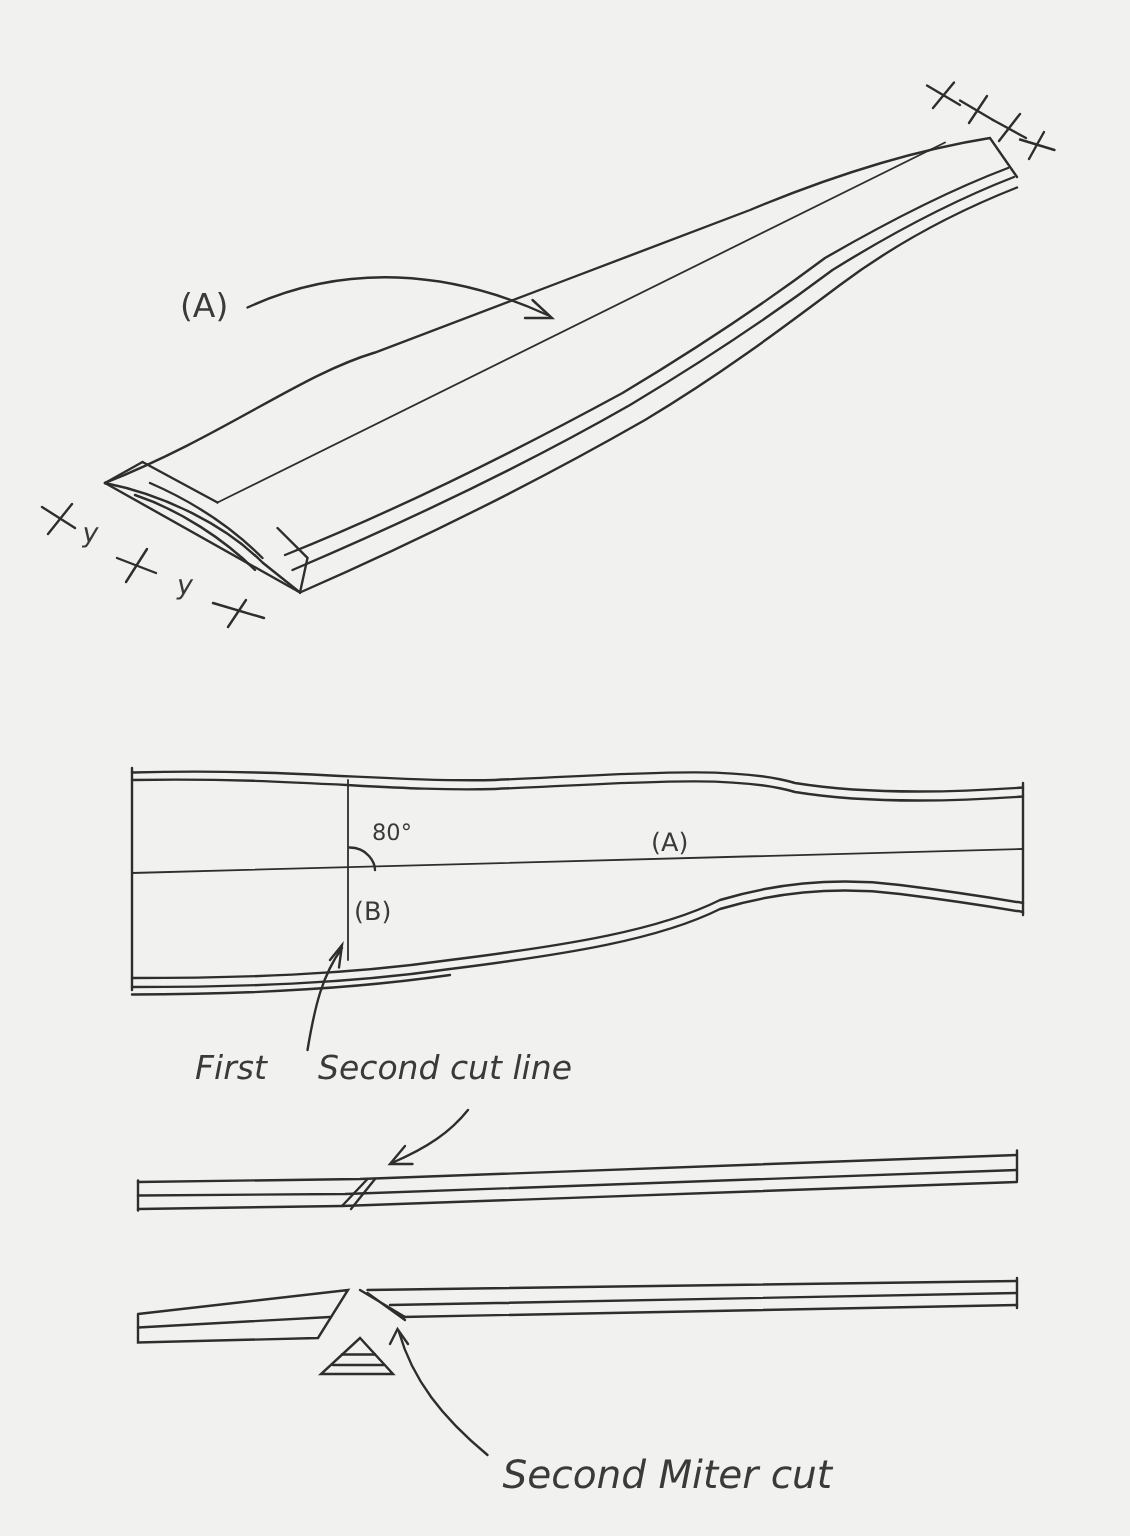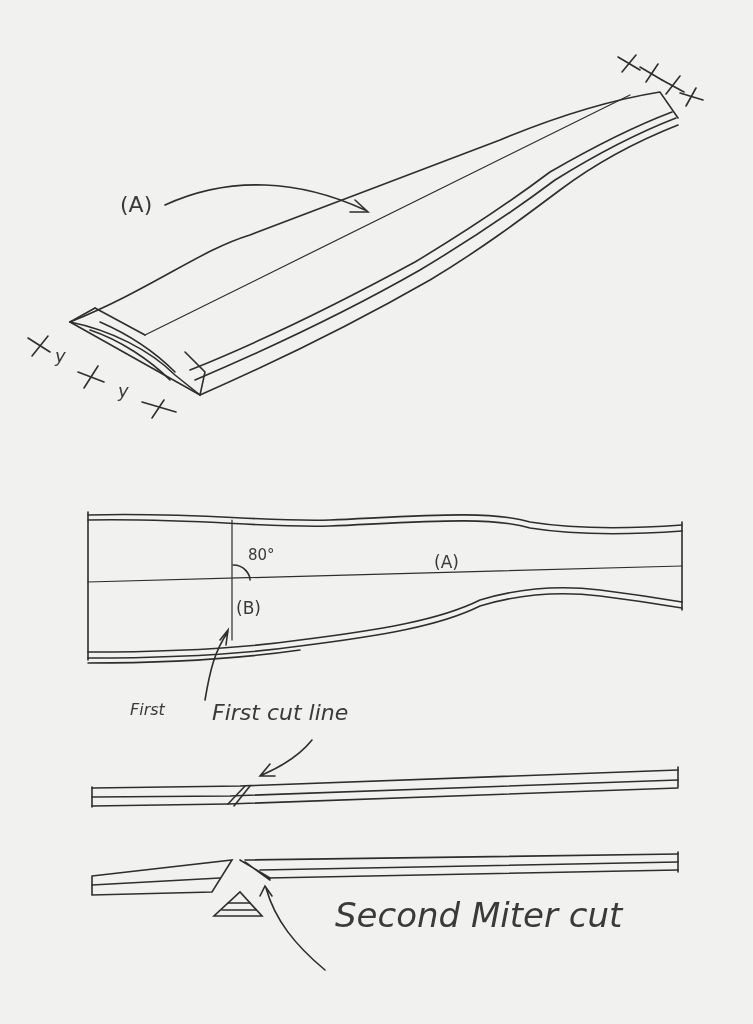--- a/index.html
+++ b/index.html
@@ -84,15 +84,15 @@
   </g>
   <path d="M325 970 C295 945 275 920 266 888 M260 896 L265 886 L272 896"></path>
 </svg>
 
 <div class="lbl" style="left:120px;top:192px;font-size:22px;font-style:normal;">(A)</div>
 <div class="lbl" style="left:55px;top:345px;font-size:18px;">y</div>
 <div class="lbl" style="left:118px;top:380px;font-size:18px;">y</div>
 <div class="lbl" style="left:248px;top:546px;font-size:15px;font-style:normal;">80°</div>
 <div class="lbl" style="left:434px;top:552px;font-size:17px;font-style:normal;">(A)</div>
 <div class="lbl" style="left:236px;top:598px;font-size:17px;font-style:normal;">(B)</div>
-<div class="lbl" style="left:130px;top:700px;font-size:16px;">First</div>
-<div class="lbl" style="left:212px;top:700px;font-size:22px;">First cut line</div>
-<div class="lbl" style="left:335px;top:895px;font-size:34px;font-style:italic;">Second Miter cut</div>
+<div class="lbl" style="left:130px;top:700px;font-size:22px;">First</div>
+<div class="lbl" style="left:212px;top:700px;font-size:22px;">Second cut line</div>
+<div class="lbl" style="left:335px;top:969px;font-size:26px;font-style:italic;">Second Miter cut</div>
 
 </body></html>

